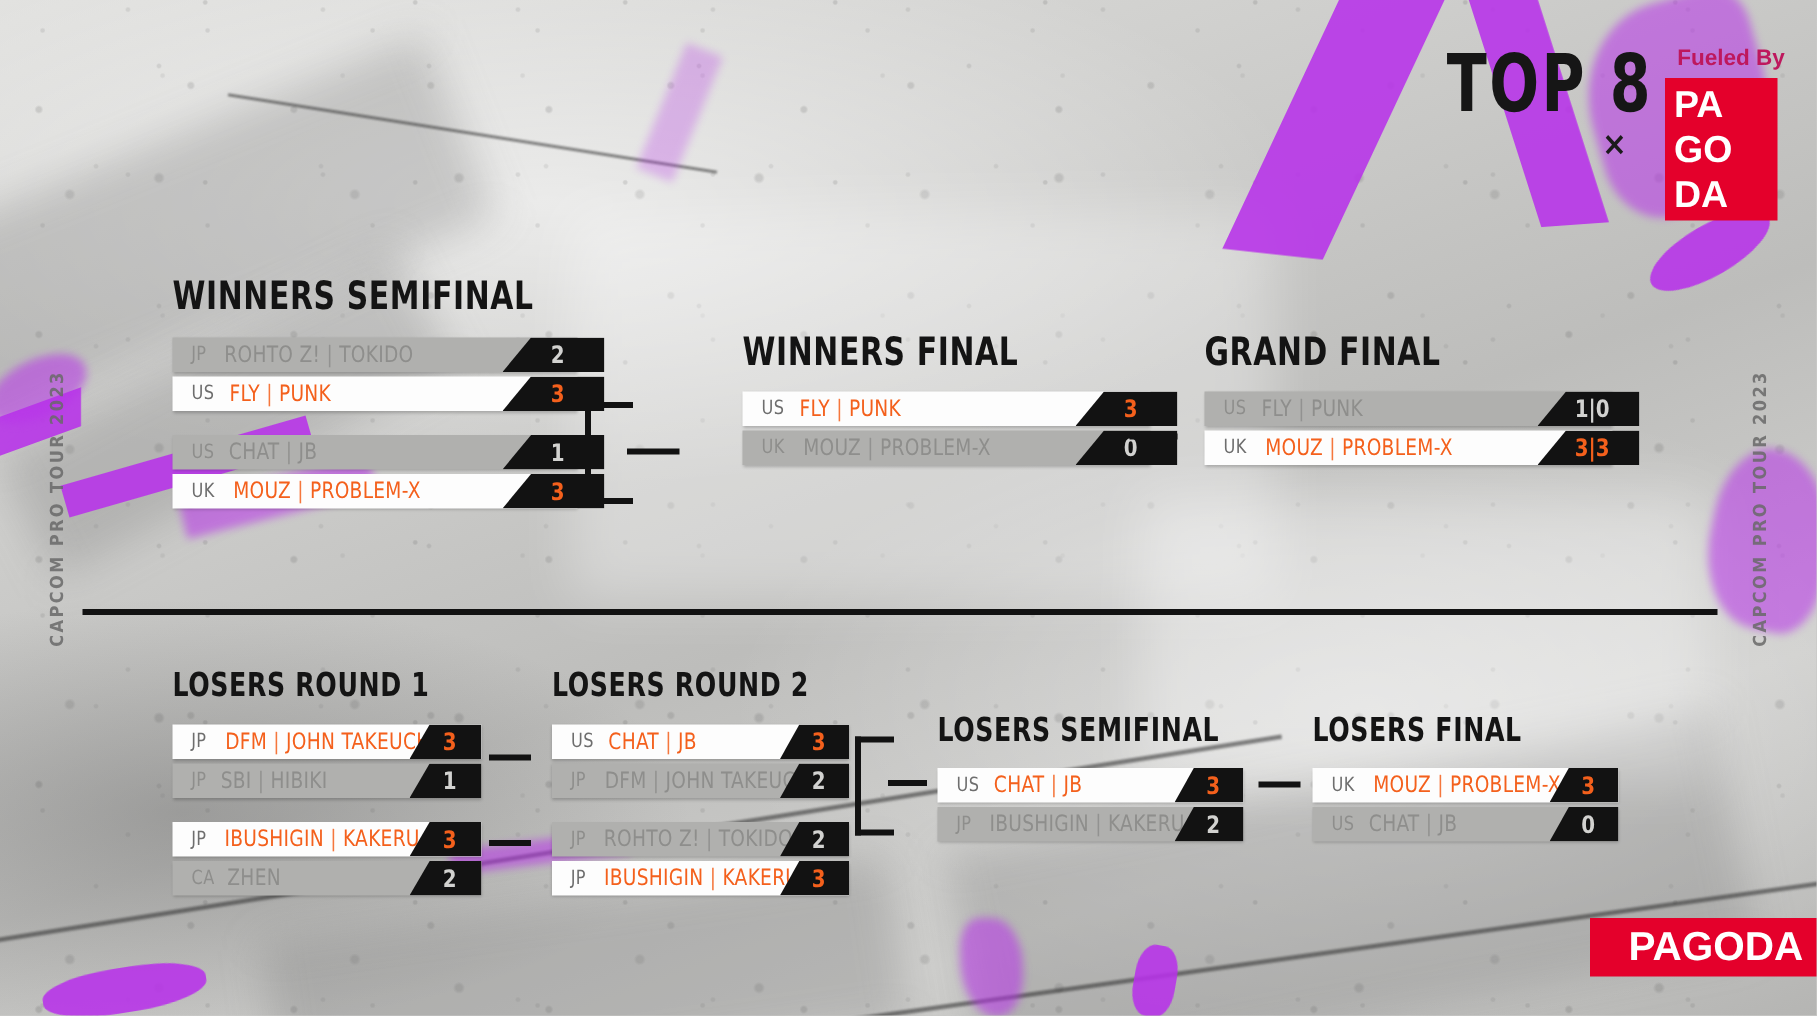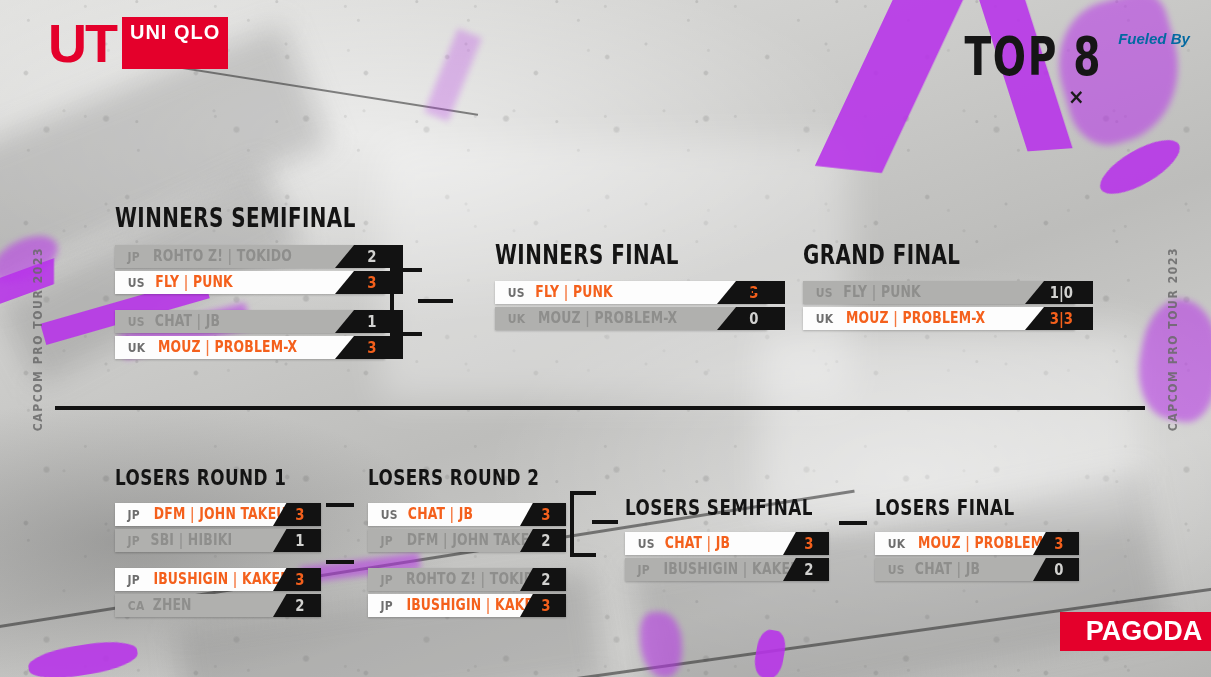--- a/index.html
+++ b/index.html
@@ -133,61 +133,61 @@
     position:absolute; left:0; right:0; bottom:21px; text-align:center;
     font-size:11px; font-weight:bold; color:#1b1b1b; letter-spacing:1.5px;
     transform:scaleX(.92);
   }
   .xmark {
     position:absolute; left:1068px; top:84px;
     font-size:22px; font-weight:bold; color:#1b1b1b;
   }
   .fueled {
     position:absolute; left:1108px; top:30px; width:92px; text-align:center;
-    color:#0369a1; font-size:15px; font-weight:bold; font-style:italic;
+    color:#be185d; font-size:15px; font-weight:bold; 
     font-family:"Liberation Sans",sans-serif;
   }
   .pagoda-top {
     position:absolute; left:1110px; top:52px; width:75px; height:95px;
     background:#e4002b; color:#fff;
     font-family:"Liberation Sans",sans-serif;
     font-weight:bold; font-size:25px; line-height:30px; letter-spacing:0px;
     padding:3px 0 0 6px;
   }
   .pagoda-top span { display:block; }
 
   
   .divider {
     position:absolute; left:55px; top:406px; width:1090px; height:4px;
     background:#121212; z-index:4;
   }
 
   
   #bracket { position:absolute; inset:0; z-index:6; }
-  .grp { position:absolute;margin-top:20px; }
+  .grp { position:absolute; }
   .grp-title {
     font-size:26px; font-weight:bold; color:#141414; letter-spacing:.5px;
     white-space:nowrap; line-height:26px;
     transform:scaleX(.85); transform-origin:left center;
     font-family:"DejaVu Sans Condensed","Liberation Sans",sans-serif;
   }
   .grp-title.sm { font-size:22px; }
 
   .match { position:relative; }
   .row { position:relative; height:23px; margin-bottom:3px; }
   .row .bar {
     position:absolute; left:0; top:0; height:23px;
     box-shadow:0 1px 2px rgba(0,0,0,.22);
   }
   .row.win  .bar { background:#fdfdfd; }
   .row.lose .bar { background:#b0b0ae; }
   .row .names {
     position:absolute; left:12px; top:0; height:23px;
     display:flex; align-items:center; gap:6px;
-    white-space:nowrap; font-weight:bold; line-height:23px;text-align:center;
+    white-space:nowrap; font-weight:normal; line-height:23px;text-align:center;
   }
   .cc { font-size:13px; letter-spacing:.3px; transform:scaleX(.92); }
   .tname { font-size:15px; letter-spacing:.2px; transform:scaleX(.92); }
   .row.win  .cc    { color:#6e6e6e; }
   .row.win  .tname { color:#f4601c; }
   .row.lose .cc    { color:#8e8e8c; }
   .row.lose .tname { color:#8e8e8c; }
   .sep { opacity:.85; }
 
   .scorebox {
@@ -250,35 +250,33 @@
   <div class="purple" style="left:756px;top:630px;width:28px;height:48px;border-radius:40%;transform:rotate(10deg);"></div>
   <div class="purple soft" style="left:300px;top:560px;width:120px;height:16px;transform:rotate(-7deg);"></div>
   <div class="purple soft" style="left:440px;top:30px;width:26px;height:90px;transform:rotate(22deg);opacity:.28;"></div>
 </div>
 
 <div class="side-text left">CAPCOM PRO TOUR 2023</div>
 <div class="side-text right">CAPCOM PRO TOUR 2023</div>
 
 <div id="topbar">
 
-  <div class="uniqlo">
-    <div class="ut">UT</div>
-    <div class="box">
-      <span>UNI</span>
-      <span>QLO</span>
-    </div>
-  </div>
 
   <div class="title-wrap">
     <div class="big-title">TOP 8</div>
   </div>
 
 
   <div class="xmark">×</div>
   <div class="fueled">Fueled By</div>
+  <div class="pagoda-top">
+    <span>PA</span>
+    <span>GO</span>
+    <span>DA</span>
+  </div>
 </div>
 
 <div class="divider"></div>
 
 <div id="bracket">
 
   <div class="grp" style="left:115px;top:185px;">
     <div class="grp-title" style="margin-bottom:14px;">WINNERS SEMIFINAL</div>
     <div>
         <div class="match">

